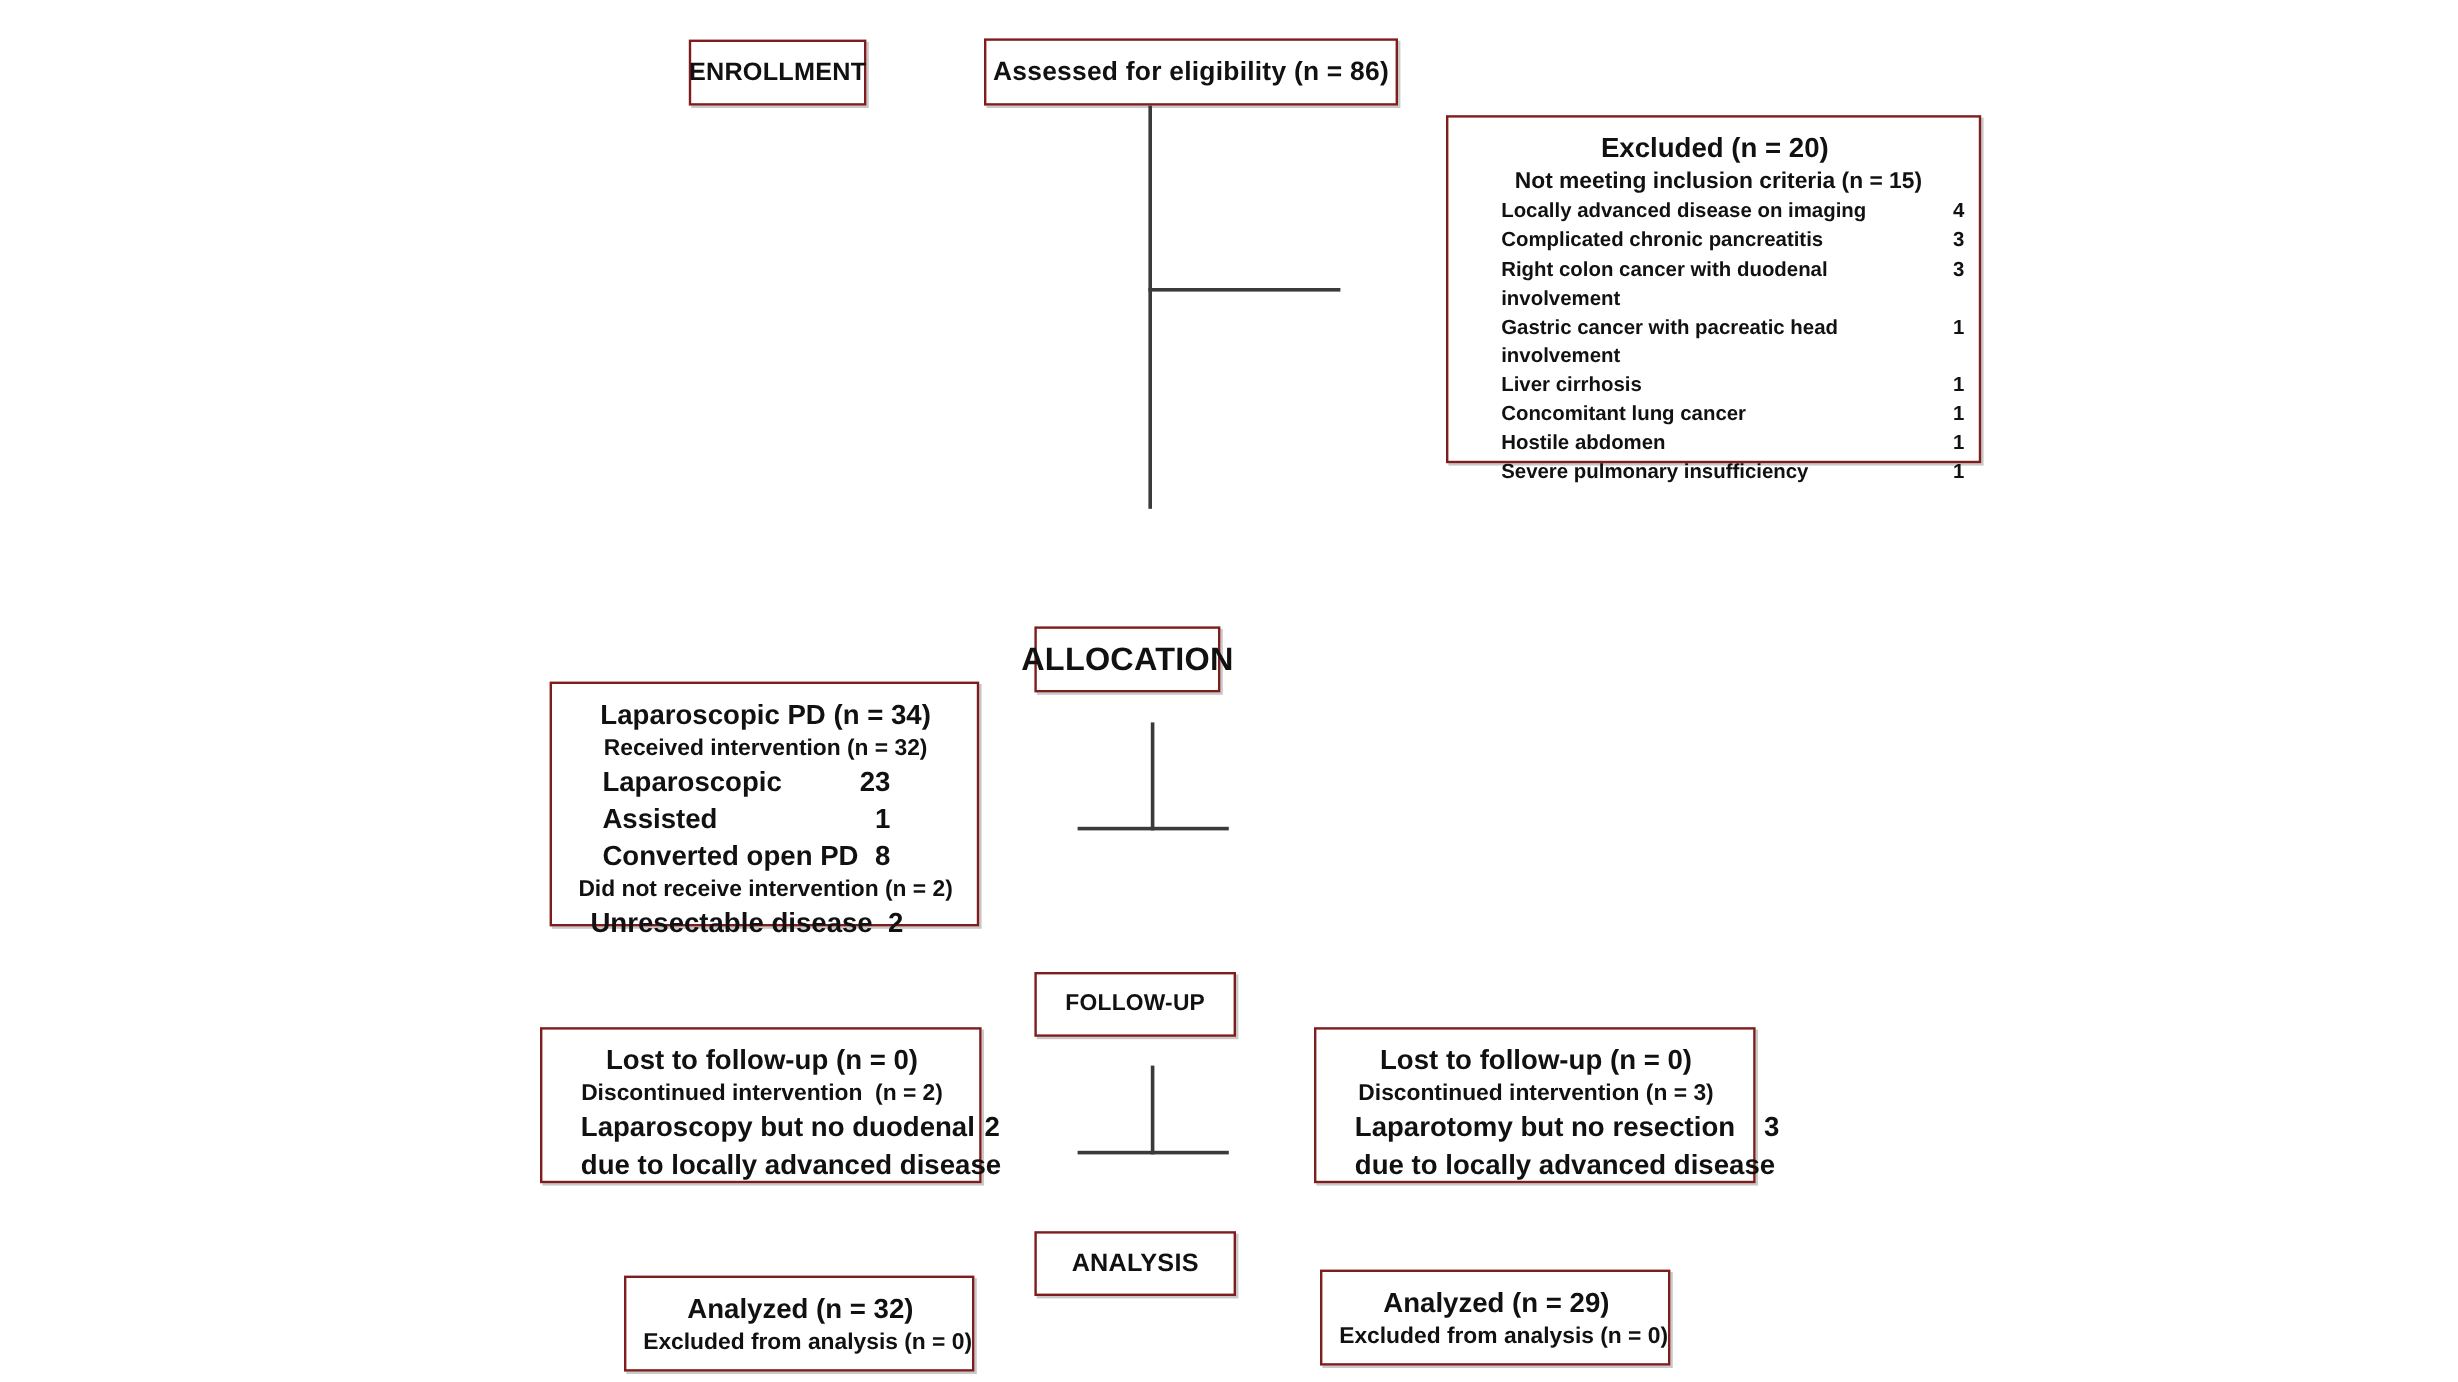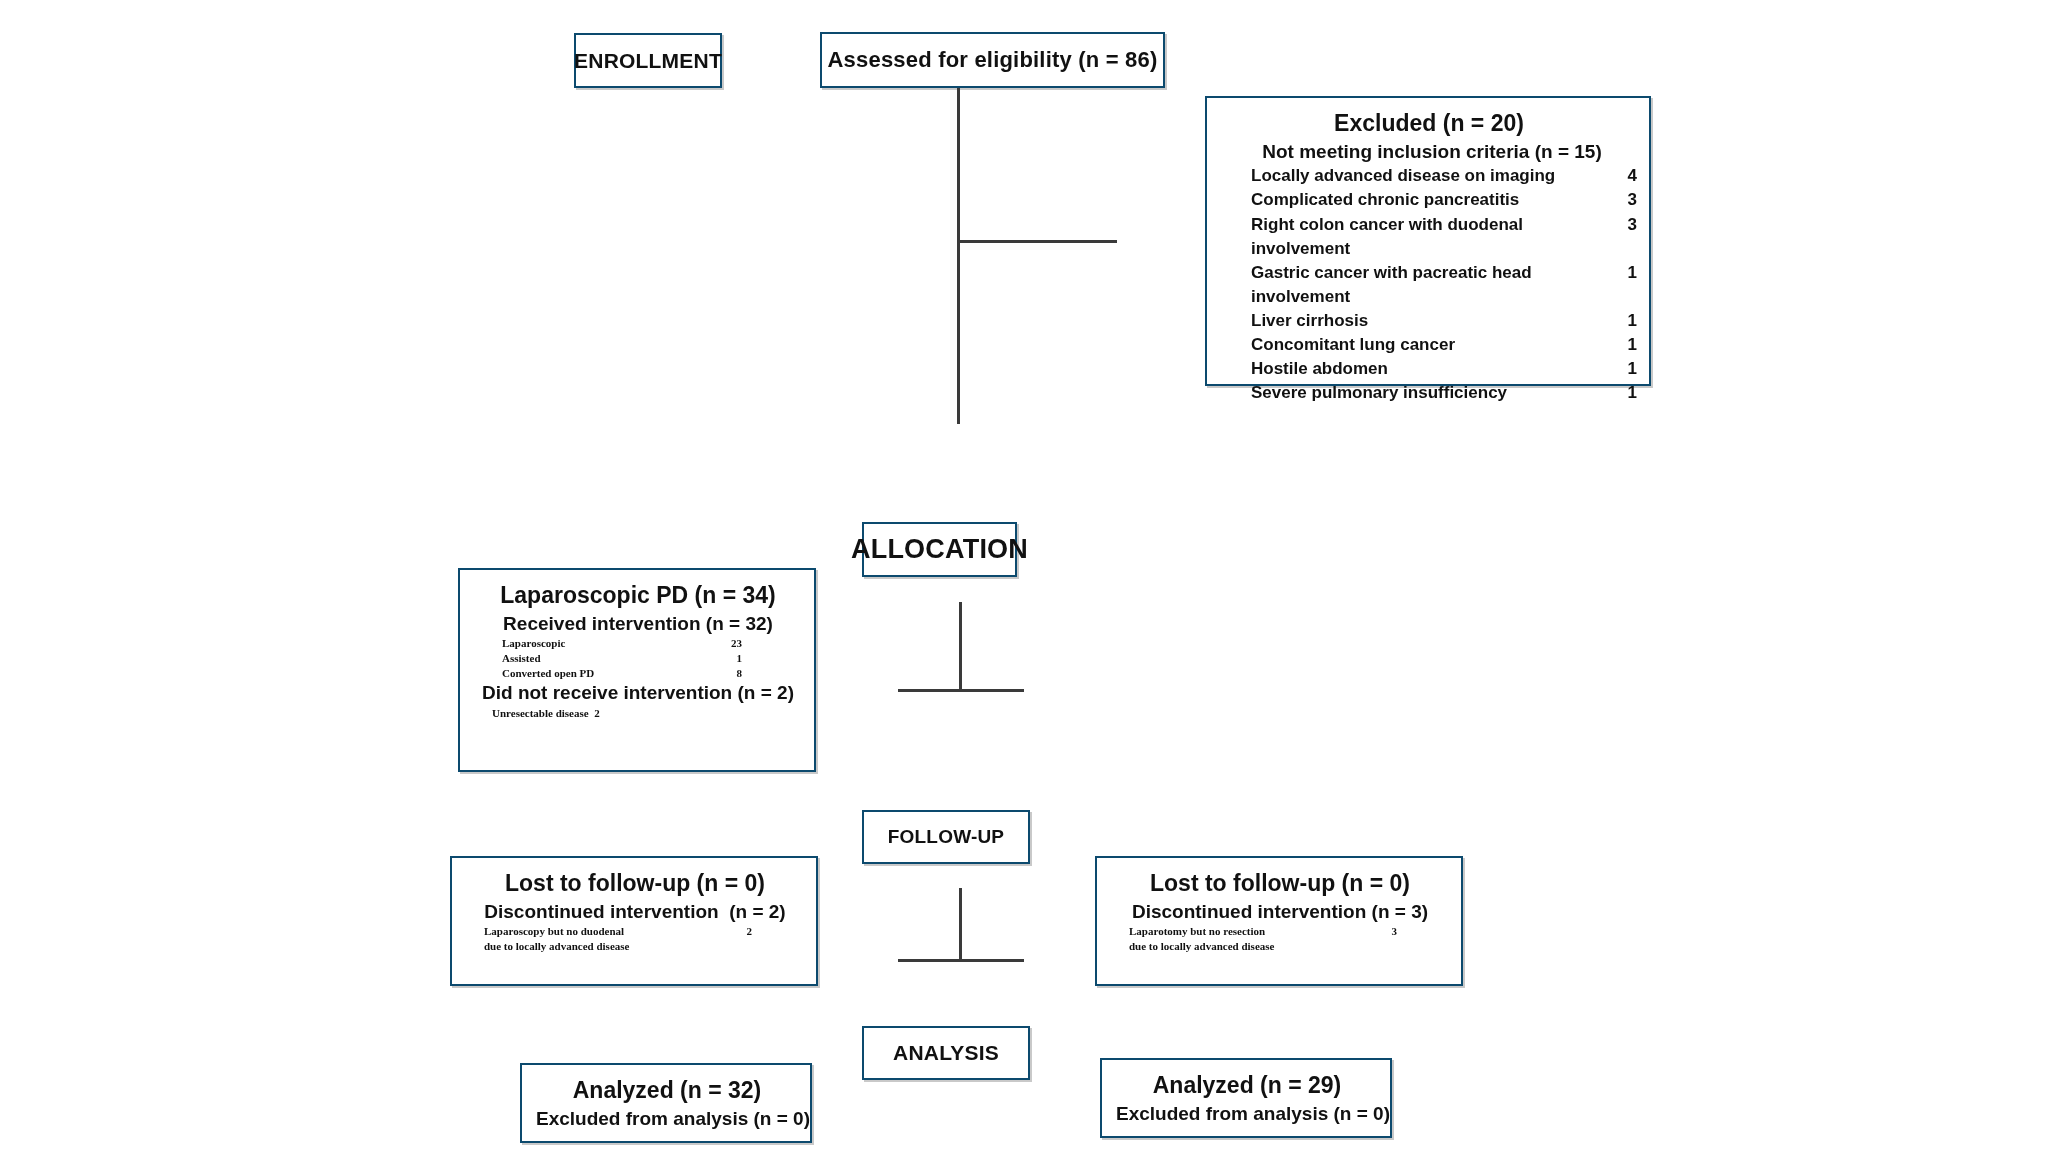--- a/index.html
+++ b/index.html
@@ -14,21 +14,21 @@
     background: #ffffff;
     font-family: "Liberation Sans", "DejaVu Sans", sans-serif;
     overflow: hidden;
   }
 
   
   .box {
     position: absolute;
     box-sizing: border-box;
     background: #ffffff;
-    border: 2px solid #0c4a6e;
+    border: 2px solid #7f1d1d;
     box-shadow: 2px 2px 0 0 #c9c9c9;
   }
   .label-box {
     display: flex;
     align-items: center;
     justify-content: center;
     font-weight: bold;
     color: #111111;
     letter-spacing: 0.2px;
   }
@@ -40,23 +40,22 @@
   
   .ln {
     font-weight: bold;
     white-space: pre;
     line-height: 1.34;
     text-align: center;
   }
   .ln.head { font-size: 23px; }
   .ln.sub  { font-size: 19px; }
   .ln.item {
-    font-size: 11px;
+    font-size: 23px;
     display: flex;
-    font-family: Liberation Serif, serif;
   }
   .ln.item .txt { flex: 0 0 auto; }
   .ln.item .num { margin-left: auto; padding-left: 8px; }
   .indent1 { padding-left: 6px; }
   .indent2 { padding-left: 28px; }
   .indent3 { padding-left: 18px; }
 
   
   .excl-row {
     display: flex;
@@ -179,21 +178,21 @@
     <div class="ln item indent3" style="width:268px;">
       <span class="txt">Laparoscopy but no duodenal</span>
       <span class="num">2</span>
     </div>
     <div class="ln item indent3">due to locally advanced disease</div>
   </div>
 
   <div class="box content-box" style="left:1095px; top:856px; width:368px; height:130px;">
     <div class="ln head">Lost to follow-up (n = 0)</div>
     <div class="ln sub">Discontinued intervention (n = 3)</div>
-    <div class="ln item indent3" style="width:268px;">
+    <div class="ln item indent3" style="width:268px;gap:16px;">
       <span class="txt">Laparotomy but no resection</span>
       <span class="num">3</span>
     </div>
     <div class="ln item indent3">due to locally advanced disease</div>
   </div>
 
   <div class="box label-box" style="left:862px; top:1026px; width:168px; height:54px; font-size:21px;">
     <span>ANALYSIS</span>
   </div>
 

